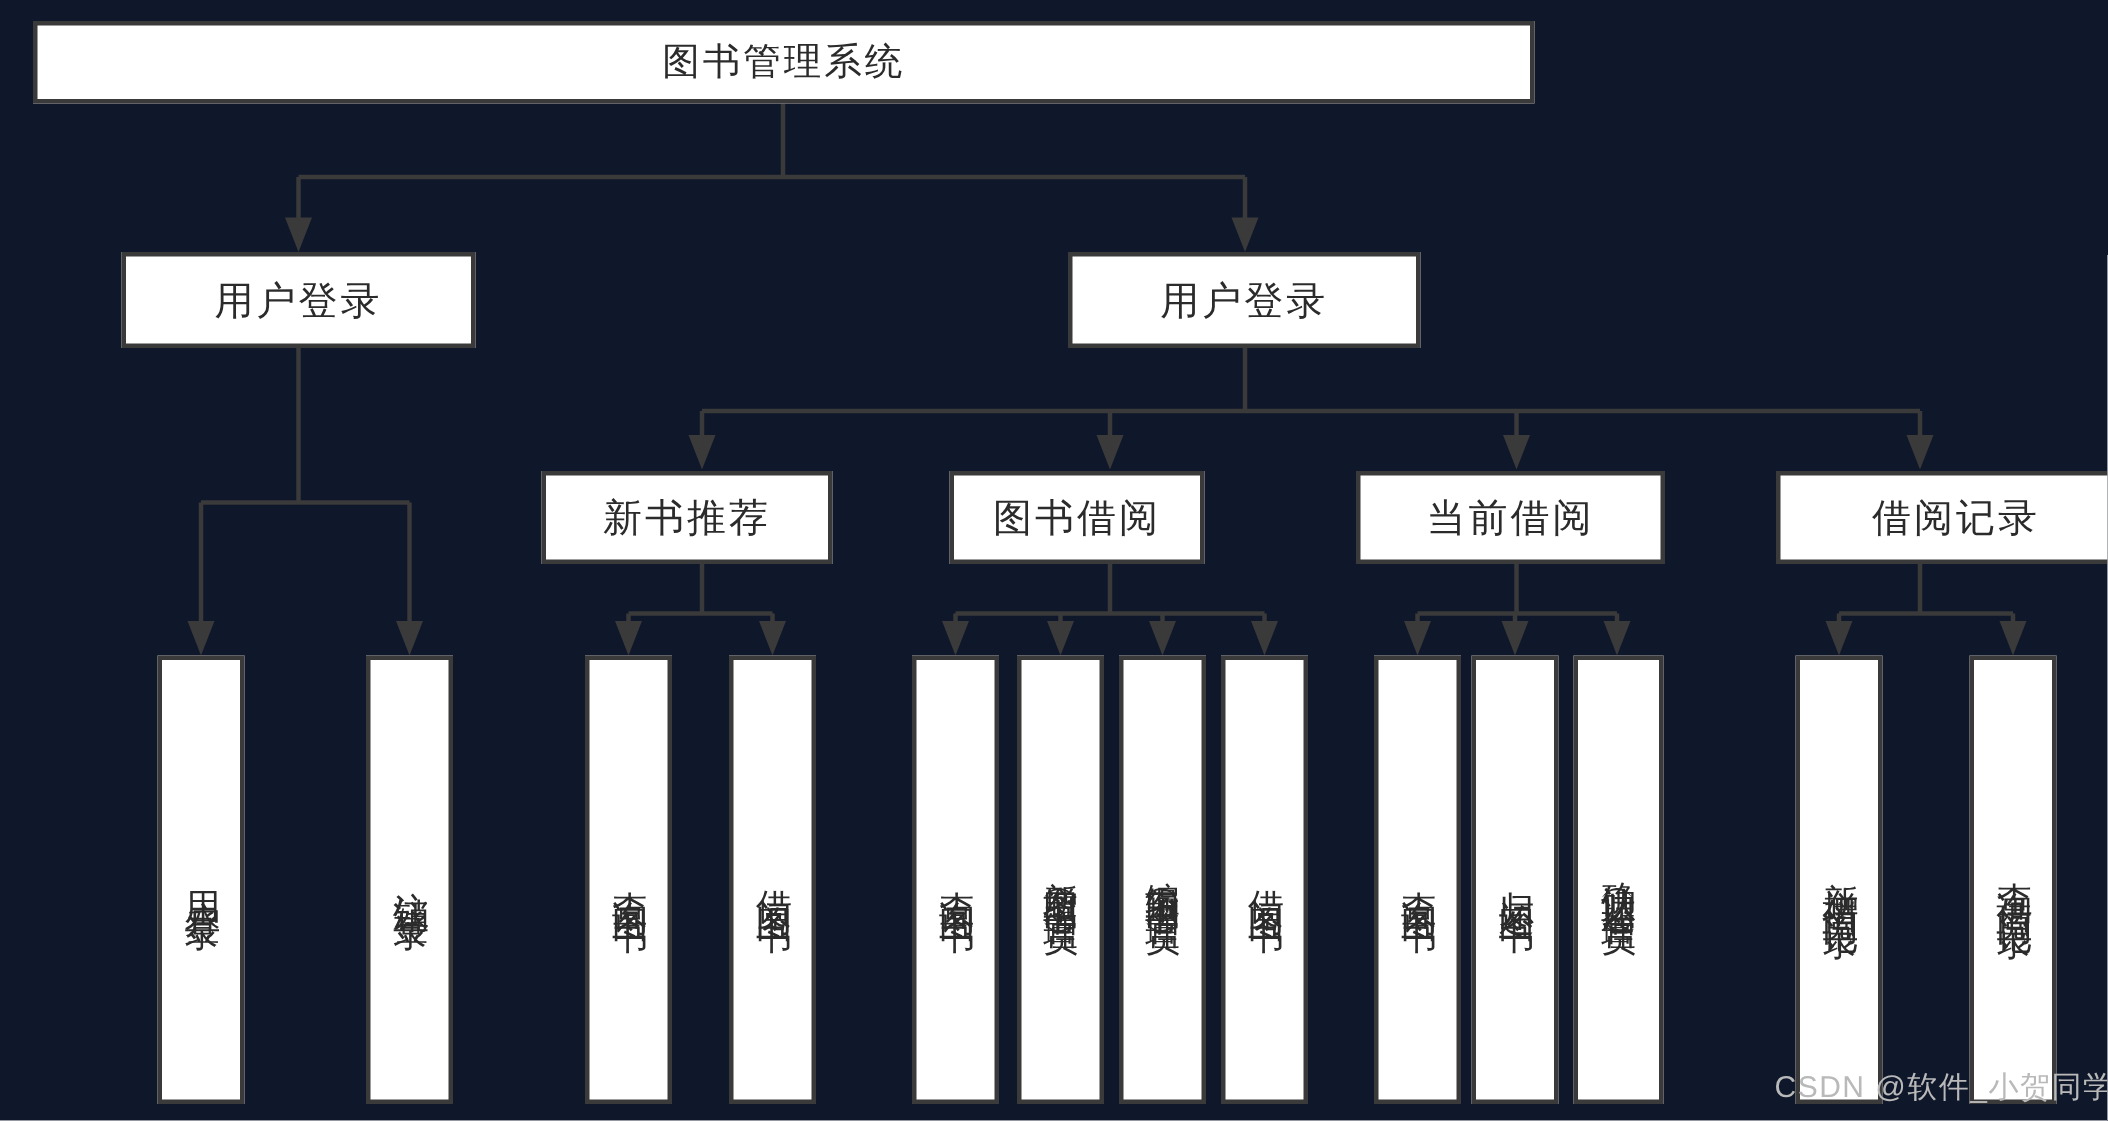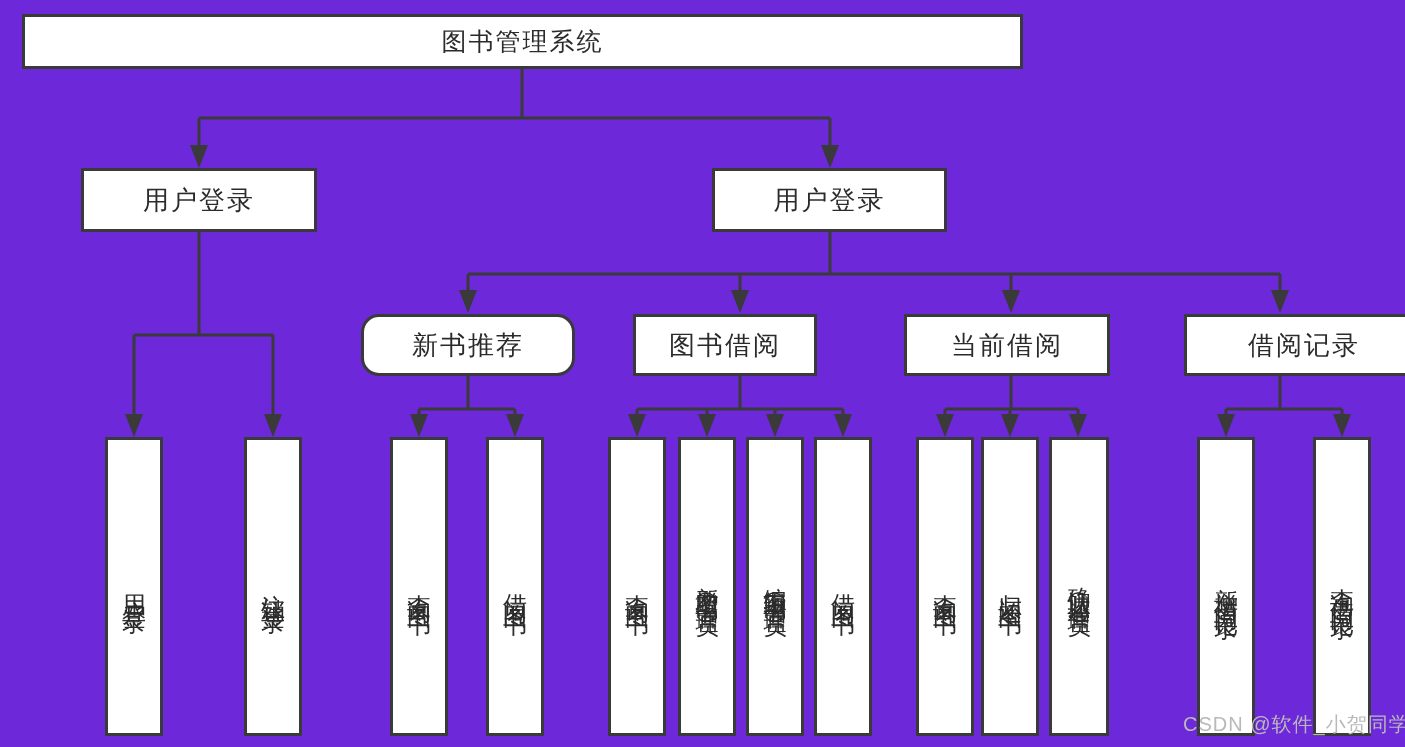--- a/index.html
+++ b/index.html
@@ -1,19 +1,19 @@
 <!DOCTYPE html>
 <html><head>
 <meta charset="utf-8">
 <style>
   html,body{margin:0;padding:0;background:#ffffff;}
   .stage{
     position:relative;
     width:1405px;height:747px;
-    background:#6d28d9;
+    background:#0f172a;
     font-family:"Liberation Sans","DejaVu Sans",sans-serif;
     overflow:hidden;
   }
   .connectors{position:absolute;left:0;top:0;}
   .node{
     position:absolute;
     box-sizing:border-box;
     border:3px solid #3a3a3a;
     background:#ffffff;
     display:flex;
@@ -84,22 +84,22 @@
       <polygon points="1217,414 1235,414 1226,437"></polygon>
       <polygon points="1333,414 1351,414 1342,437"></polygon>
     </g>
   </svg>
 
   <div class="node h-node root-node" style="left:22px;top:14px;width:1001px;height:55px;">图书管理系统</div>
 
   <div class="node h-node" style="left:81px;top:168px;width:236px;height:64px;">用户登录</div>
   <div class="node h-node" style="left:712px;top:168px;width:235px;height:64px;">用户登录</div>
 
-  <div class="node h-node" style="left:361px;top:314px;width:214px;height:62px;border-radius:18px;">新书推荐</div>
-  <div class="node h-node" style="left:633px;top:314px;width:184px;height:62px;">图书借阅</div>
+  <div class="node h-node" style="left:361px;top:314px;width:194px;height:62px;">新书推荐</div>
+  <div class="node h-node" style="left:633px;top:314px;width:170px;height:62px;">图书借阅</div>
   <div class="node h-node" style="left:904px;top:314px;width:206px;height:62px;">当前借阅</div>
   <div class="node h-node" style="left:1143px;top:314px;width:240px;height:62px;margin-left:41px;">借阅记录</div>
 
   <div class="node v-node" style="left:105px;top:437px;width:58px;height:299px;">用户登录</div>
   <div class="node v-node" style="left:244px;top:437px;width:58px;height:299px;">注销登录</div>
 
   <div class="node v-node" style="left:390px;top:437px;width:58px;height:299px;">查询图书</div>
   <div class="node v-node" style="left:486px;top:437px;width:58px;height:299px;">借阅图书</div>
 
   <div class="node v-node" style="left:608px;top:437px;width:58px;height:299px;">查询图书</div>

